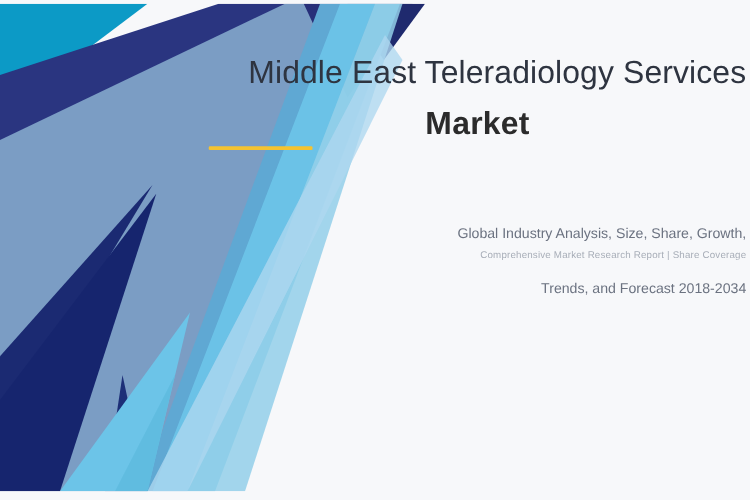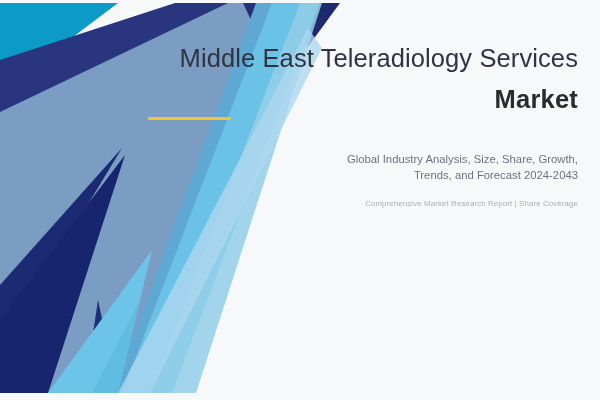--- a/index.html
+++ b/index.html
@@ -31,21 +31,21 @@
   }
   .artwork svg {
     display: block;
     width: 600px;
     height: 400px;
   }
 
   
   .text-block {
     position: absolute;
-    left: 148px;
+    left: 167px;
     top: 0;
     width: 430px;
     height: 304px;
   }
 
   .title {
     position: absolute;
     left: 0;
     top: 41px;
     width: 430px;
@@ -56,21 +56,21 @@
     color: #2e3440;
     letter-spacing: 0.1px;
     white-space: nowrap;
   }
 
   .market-wrap {
     position: absolute;
     left: 0;
     top: 84px;
     width: 430px;
-    text-align: right;
+    text-align: center;
   }
   .market {
     display: inline-block;
     font-size: 25.5px;
     font-weight: 700;
     line-height: 30px;
     color: #2b2b2b;
     letter-spacing: 0.2px;
   }
   .market-underline {
@@ -87,20 +87,21 @@
     top: 152px;
     width: 400px;
     text-align: right;
     font-size: 11.3px;
     line-height: 15.5px;
     color: #6b7280;
     font-weight: 400;
   }
   .subtitle-line {
     display: block;
+    margin-top: 28px;
   }
 
   .tagline {
     position: absolute;
     left: 30px;
     top: 198px;
     width: 400px;
     text-align: right;
     font-size: 7.8px;
     line-height: 12px;
@@ -157,19 +158,19 @@
 
     <div class="title">Middle East Teleradiology Services</div>
 
     <div class="market-wrap">
       <span class="market">Market</span>
       <span class="market-underline" style="width: 83px;"></span>
     </div>
 
     <div class="subtitle">
       <span class="subtitle-line">Global Industry Analysis, Size, Share, Growth,</span>
-      <span class="subtitle-line">Trends, and Forecast 2024-2043</span>
+      <span class="subtitle-line">Trends, and Forecast 2018-2034</span>
     </div>
 
     <div class="tagline">Comprehensive Market Research Report | Share Coverage</div>
 
   </div>
 </div>
 
 </body></html>

